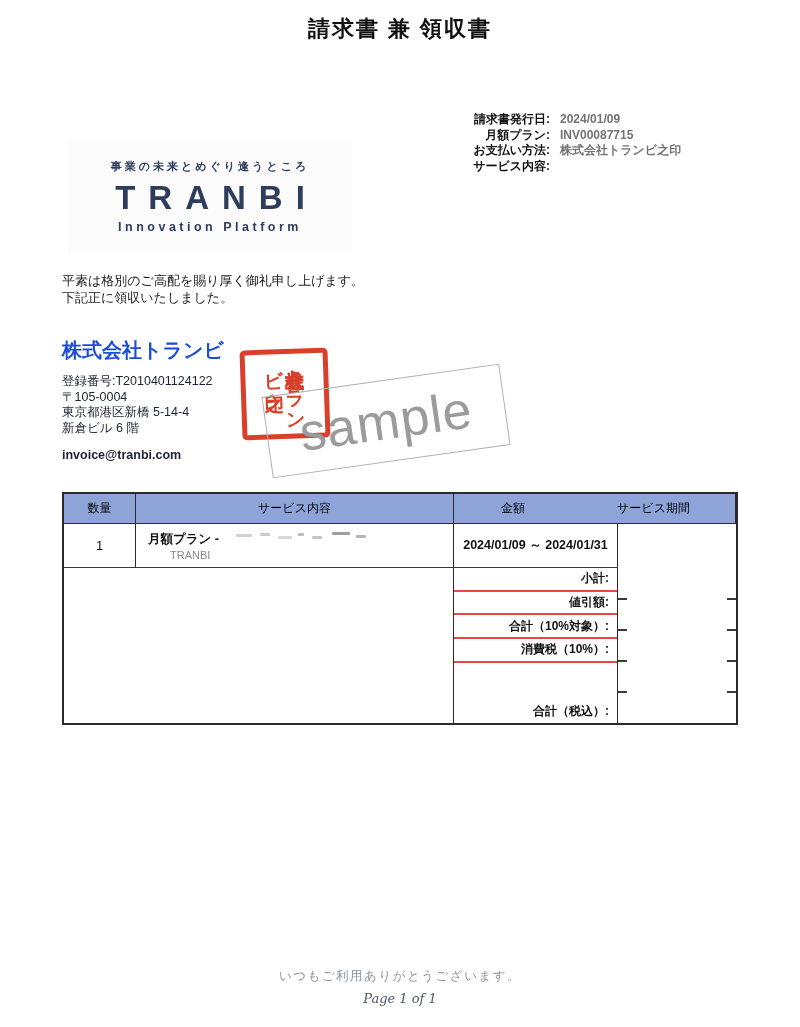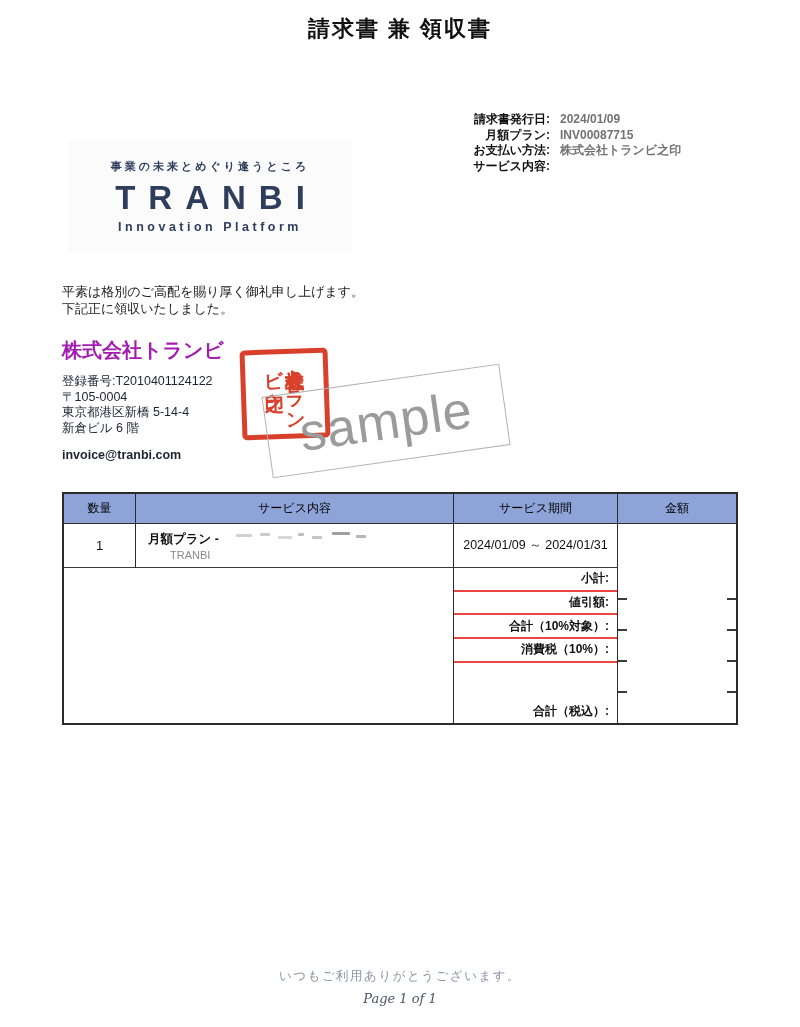--- a/index.html
+++ b/index.html
@@ -22,24 +22,24 @@
   
   .logo {
     position:absolute; left:68px; top:140px; width:284px; height:113px;
     background:#fbfbfc; display:flex; flex-direction:column; align-items:center; justify-content:center;
     color:#2e3d5c;
   }
   .logo-tagline { font-size:11px; letter-spacing:3px; font-weight:600; white-space:nowrap; }
   .logo-brand { font-size:33px; letter-spacing:13px; font-weight:600; margin:5px 0 3px 13px; white-space:nowrap; }
   .logo-subtitle { font-size:12.5px; letter-spacing:3.5px; font-weight:600; white-space:nowrap; }
   
-  .greeting { position:absolute; left:62px; top:284px; font-size:13px; line-height:16.5px; color:#1a1a1a; }
+  .greeting { position:absolute; left:62px; top:273px; font-size:13px; line-height:16.5px; color:#1a1a1a; }
   
   .issuer { position:absolute; left:62px; top:337px; }
-  .issuer-company { font-size:20px; font-weight:700; color:#a21caf; margin-bottom:10px; }
+  .issuer-company { font-size:20px; font-weight:700; color:#1d4ed8; margin-bottom:10px; }
   .issuer-line { font-size:12.5px; line-height:15.5px; color:#1c2433; font-weight:500; }
   .issuer-email { margin-top:12px; font-size:12.5px; font-weight:700; color:#1c2433; }
   
   .seal {
     position:absolute; left:241px; top:349px; width:88px; height:90px;
     border:5px solid #d8402b; border-radius:5px; transform:rotate(-2deg);
     display:flex; align-items:center; justify-content:center; z-index:2;
   }
   .seal-text {
     writing-mode:vertical-rl; height:76px; font-size:19px; line-height:1.1;
@@ -56,21 +56,21 @@
   .t-header { display:flex; height:30px; background:#8ea4d8; border-bottom:1.5px solid #2b2b2b; }
   .th { display:flex; align-items:center; justify-content:center; color:#000000; font-size:12px; font-weight:500; border-right:1.5px solid #2b2b2b; }
   .c1 { width:72px; } .c2 { width:318px; } .c3 { width:164px; } .c4 { width:118px; border-right:none; }
   .t-item { display:flex; height:44px; }
   .ti { border-right:1.5px solid #2b2b2b; border-bottom:1px solid #3a3a3a; }
   .ti-qty { display:flex; align-items:center; justify-content:center; font-size:13px; }
   .ti-svc { padding:7px 0 0 12px; position:relative; }
   .ti-svc-title { font-size:12.5px; font-weight:700; color:#111; }
   .ti-svc-sub { font-size:11px; color:#8a8a8a; margin-left:22px; margin-top:1px; }
   .smudge { position:absolute; height:3px; border-radius:1px; }
-  .ti-period { display:flex; align-items:center; justify-content:center; font-size:12.5px; font-weight:400; }
+  .ti-period { display:flex; align-items:center; justify-content:center; font-size:12.5px; font-weight:700; }
   .ti-amount { position:relative; border-bottom:none; border-right:none; }
   .stub { position:absolute; width:9px; height:1.5px; background:#3a3a3a; }
   .t-summary { display:flex; height:155px; }
   .ts-left { width:390px; border-right:1.5px solid #2b2b2b; }
   .ts-labels { width:164px; border-right:1.5px solid #2b2b2b; display:flex; flex-direction:column; }
   .ts-row { height:31px; border-bottom:2px solid #ef4444; display:flex; align-items:center; justify-content:flex-end; padding-right:8px; font-size:12px; font-weight:600; color:#111; }
   .ts-row:last-child { border-bottom:none;margin-top:37px; }
   .ts-amount { width:118px; position:relative; }
   
   .footer-thanks { position:absolute; top:968px; left:0; width:100%; text-align:center; font-size:12.5px; letter-spacing:1.5px; color:#8b94a4; font-weight:500; }
@@ -128,22 +128,22 @@
 
   <div class="watermark">
     <div class="watermark-text">sample</div>
   </div>
 
   <div class="invoice-table">
 
     <div class="t-header">
       <div class="th c1">数量</div>
       <div class="th c2">サービス内容</div>
+      <div class="th c4">金額</div>
       <div class="th c3">サービス期間</div>
-      <div class="th c4">金額</div>
     </div>
 
     <div class="t-item">
       <div class="ti ti-qty c1">1</div>
       <div class="ti ti-svc c2">
         <div class="ti-svc-title">月額プラン -</div>
         <div class="ti-svc-sub">TRANBI</div>
         <div class="smudge" style="left:100px;top:10px;width:16px;background:#d2d2d2;"></div>
         <div class="smudge" style="left:124px;top:9px;width:10px;background:#cacaca;"></div>
         <div class="smudge" style="left:142px;top:12px;width:14px;background:#d6d6d6;"></div>

